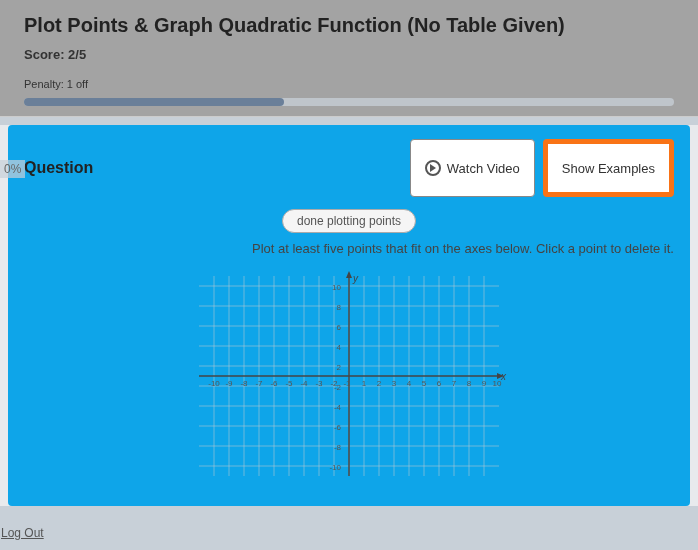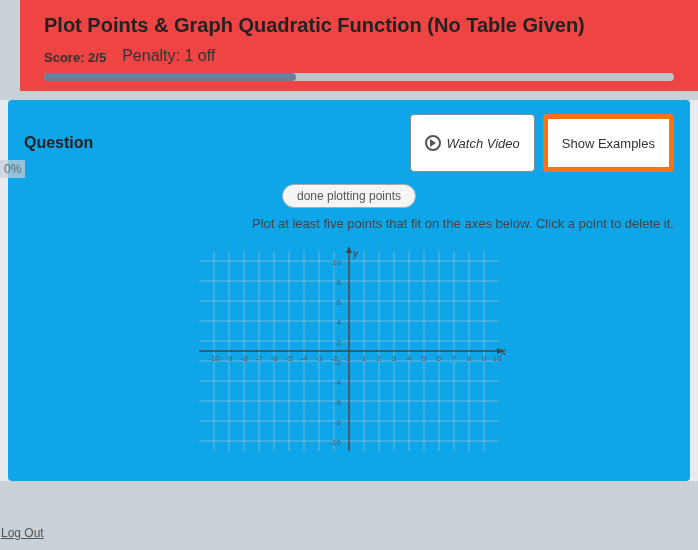--- a/index.html
+++ b/index.html
@@ -11,44 +11,44 @@
       overflow: hidden;
       position: relative;
     }
     .page-wrapper {
       width: 698px;
       height: 550px;
       background: #c8d0d8;
       position: relative;
     }
     .header {
-      background: #ef4444;
+      background: #a3a3a3;
       padding: 14px 24px 10px 24px;
       border-bottom: 1px solid #ccc;
-      margin-left: 20px;
     }
     .header-title {
       font-size: 20px;
       font-weight: bold;
       color: #222;
       margin-bottom: 10px;
     }
     .score-row {
       display: flex;
-      align-items: flex-end;
+      align-items: flex-start;
       gap: 16px;
       margin-bottom: 8px;
+      flex-direction: column;
     }
     .score-text {
       font-size: 13px;
       color: #333;
       font-weight: bold;
     }
     .penalty-text {
-      font-size: 16px;
+      font-size: 11px;
       color: #333;
     }
     .progress-bar-container {
       width: 100%;
       height: 8px;
       background: #bfc5cb;
       border-radius: 4px;
       position: relative;
     }
     .progress-bar-fill {
@@ -87,21 +87,20 @@
       border: 1px solid #888;
       background: #fff;
       border-radius: 4px;
       padding: 20px 14px;
       font-size: 13px;
       cursor: pointer;
       display: flex;
       align-items: center;
       gap: 6px;
       color: #333;
-      font-style: italic;
     }
     .btn-watch .play-icon {
       width: 16px;
       height: 16px;
       border: 2px solid #555;
       border-radius: 50%;
       display: flex;
       align-items: center;
       justify-content: center;
     }

